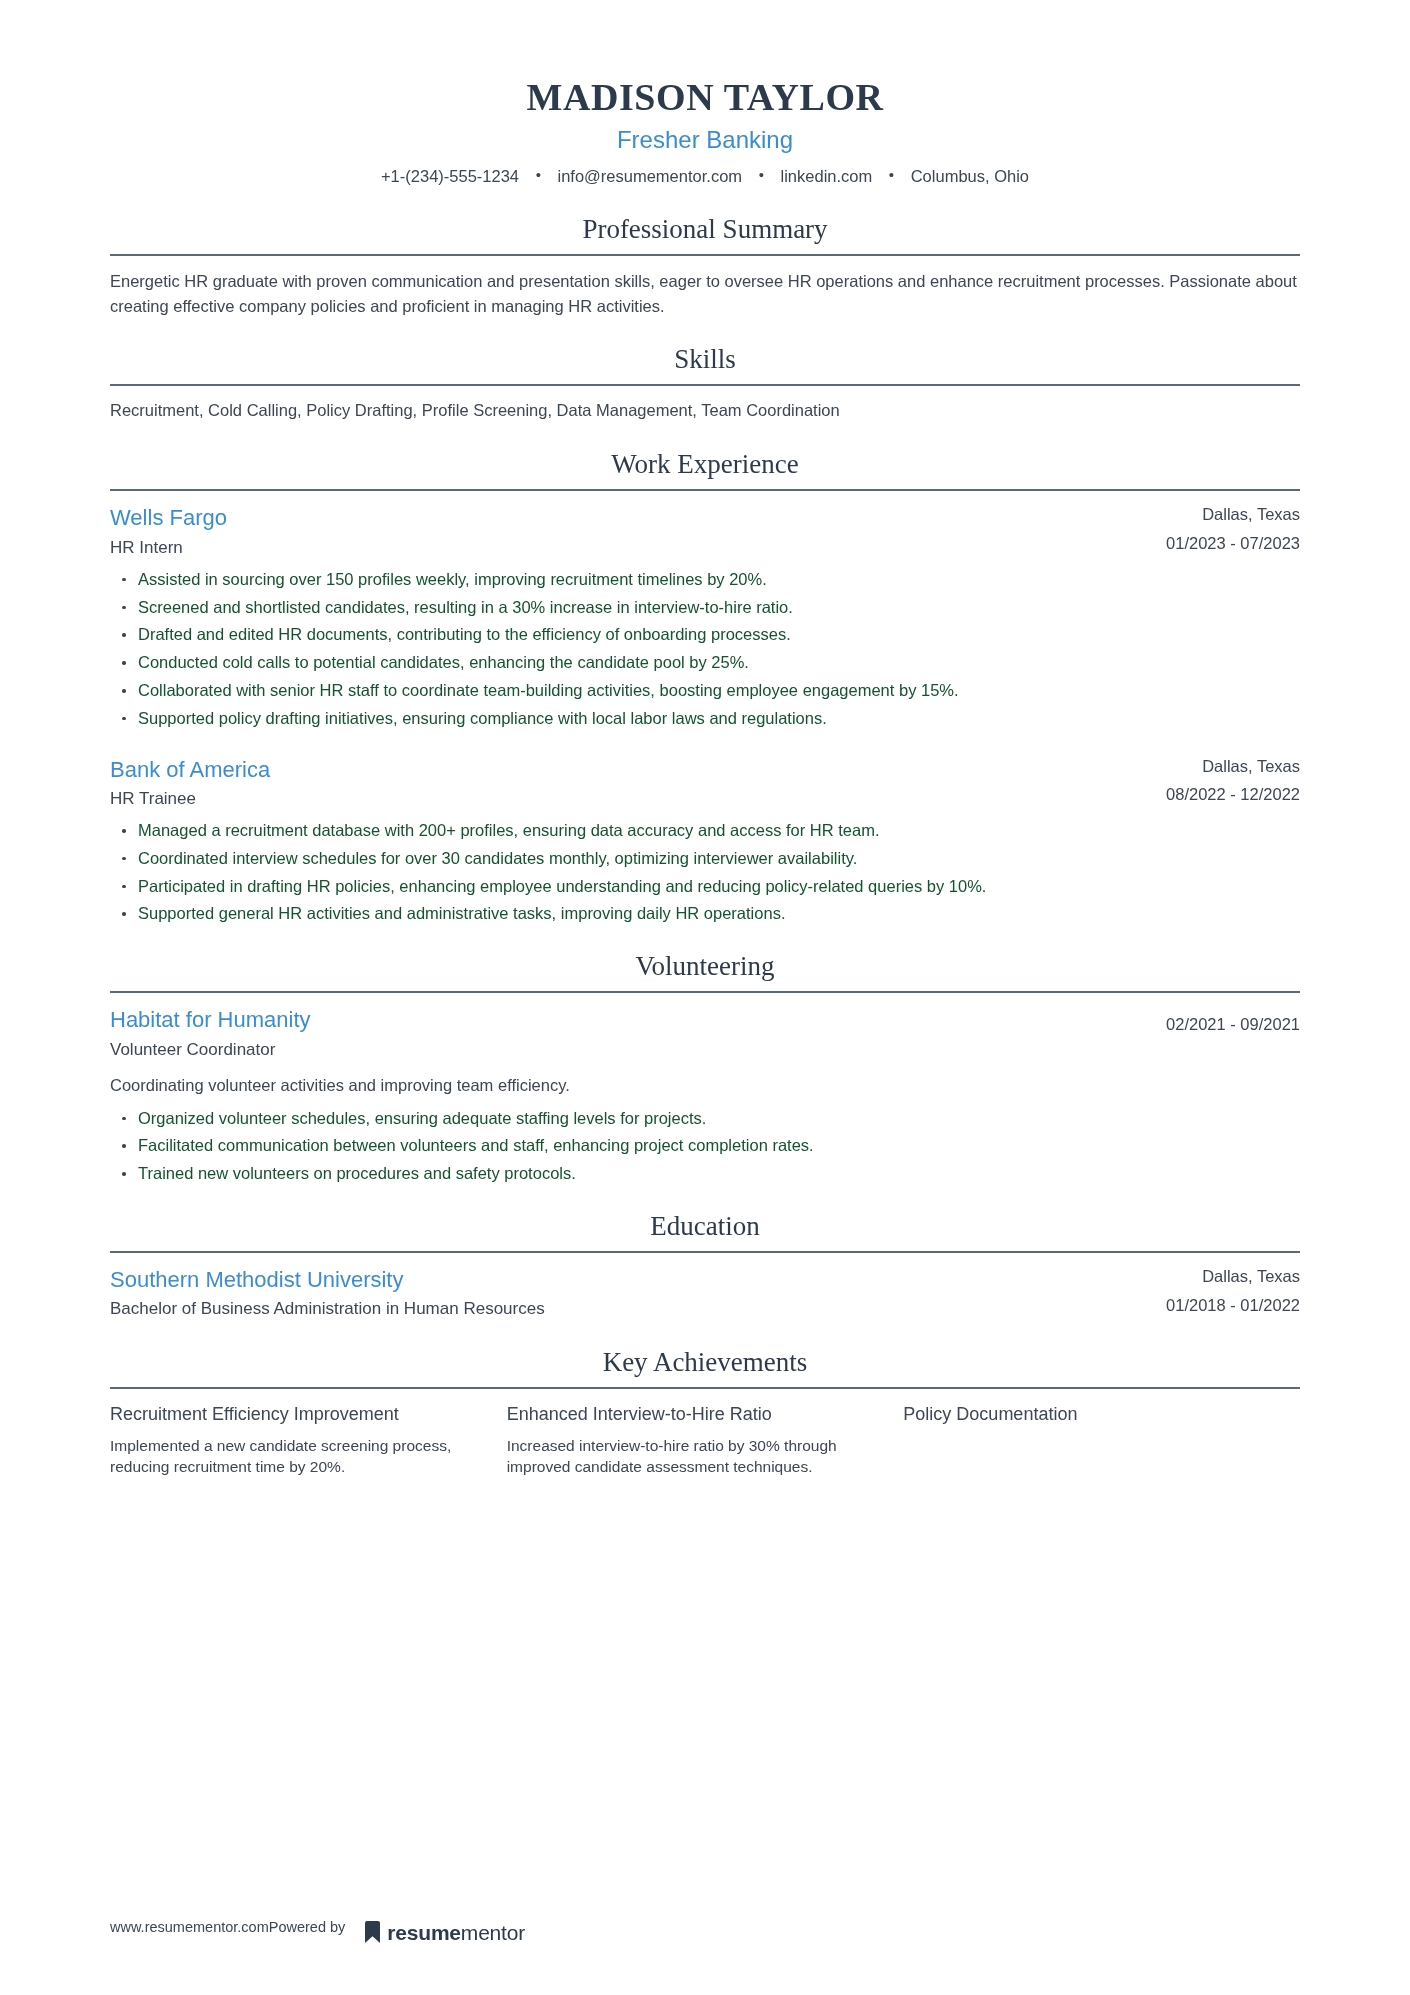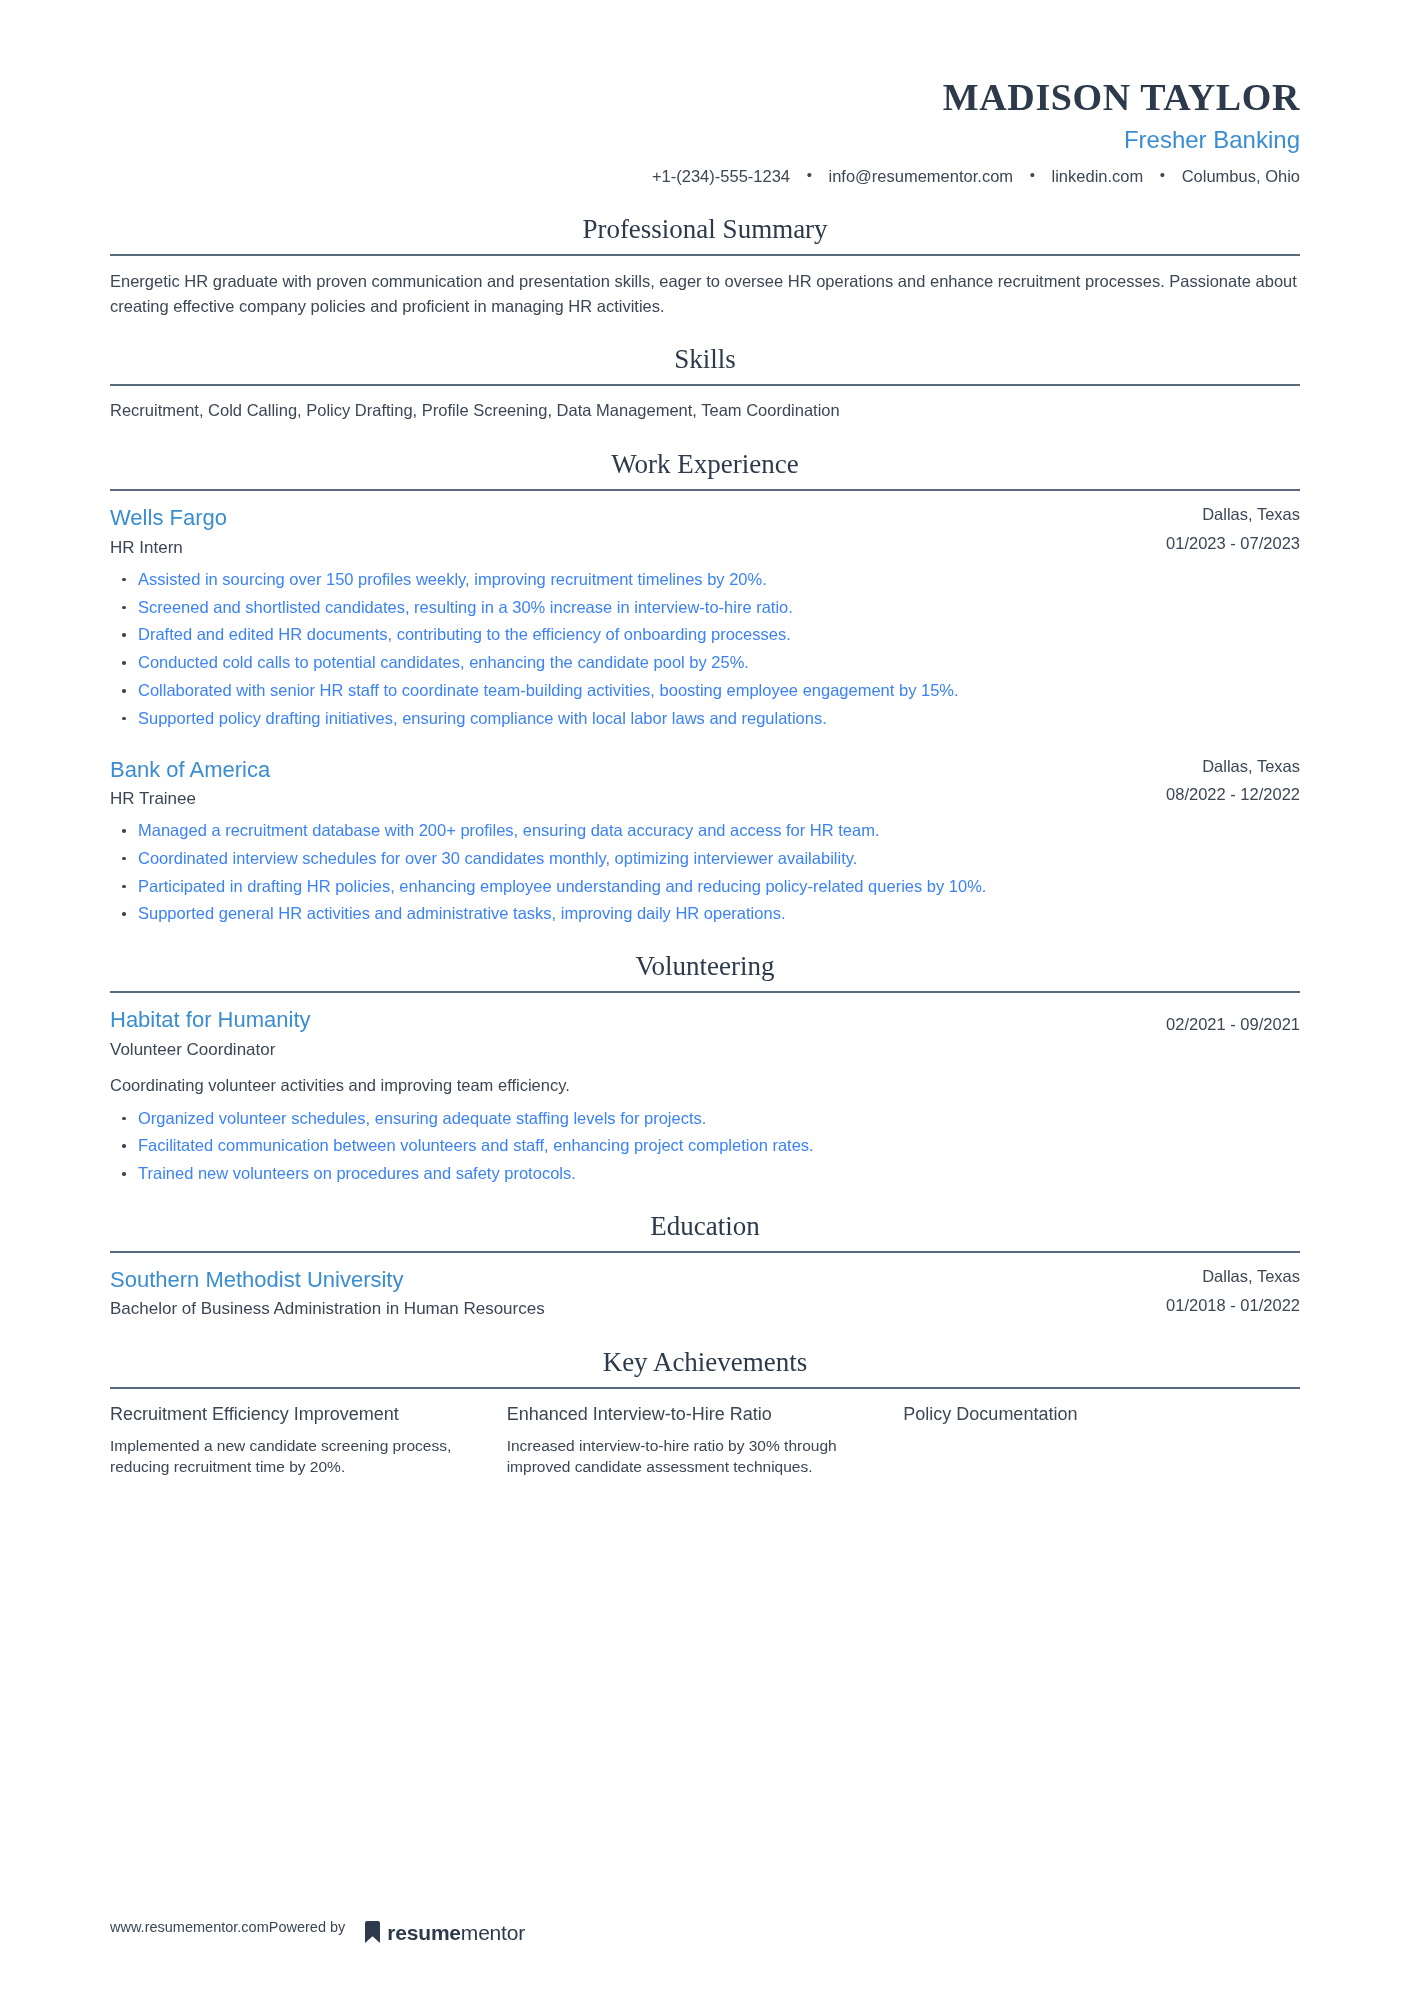--- a/index.html
+++ b/index.html
@@ -20,21 +20,21 @@
     width: 1410px;
     height: 1995px;
     background: #ffffff;
     box-sizing: border-box;
     padding: 0 110px;
   }
 
   
   .header {
     padding-top: 76px;
-    text-align: right;
+    text-align: center;
   }
   .name {
     font-family: "Liberation Serif", serif;
     font-weight: bold;
     font-size: 38px;
     letter-spacing: 0.6px;
     color: #2c3a4b;
     line-height: 1.12;
     margin: 0;
   }
@@ -139,21 +139,21 @@
   ul.bullets {
     list-style: none;
     margin: 10px 0 0 0;
     padding: 0;
   }
   ul.bullets li {
     position: relative;
     padding-left: 28px;
     font-size: 16.5px;
     line-height: 1.32;
-    color: #3b82f6;
+    color: #14532d;
     margin-bottom: 6px;
   }
   ul.bullets li:last-child { margin-bottom: 0; }
   ul.bullets li::before {
     content: "";
     position: absolute;
     left: 12px;
     top: 9px;
     width: 3.5px;
     height: 3.5px;

